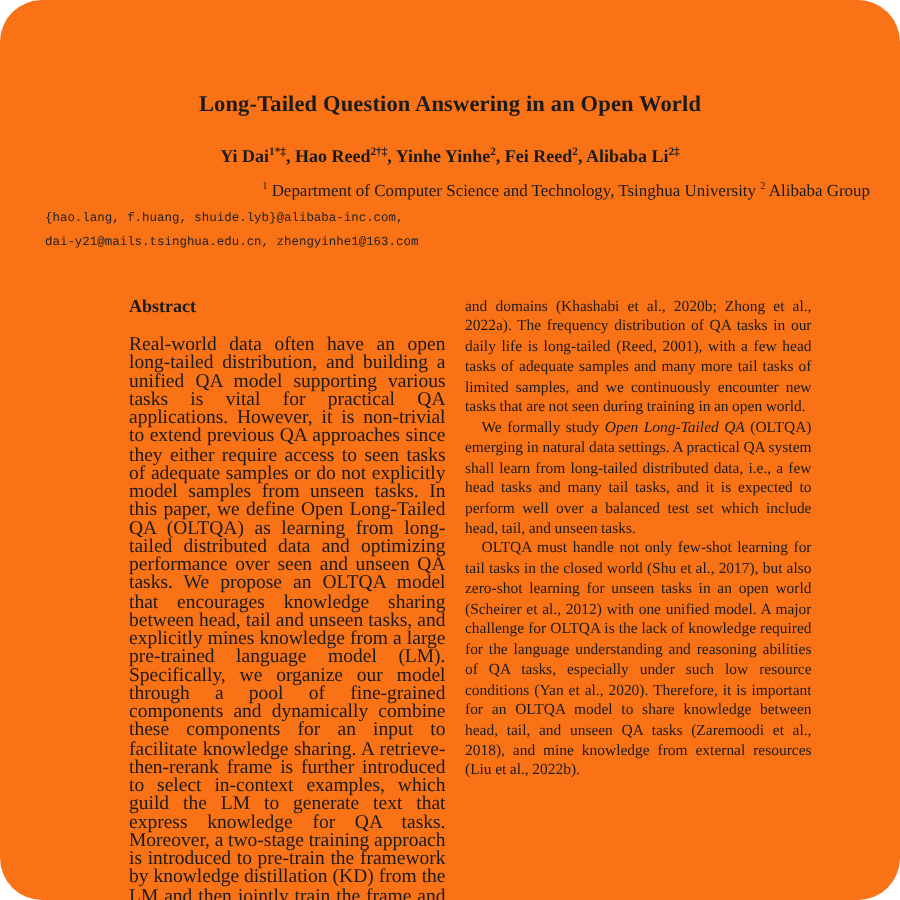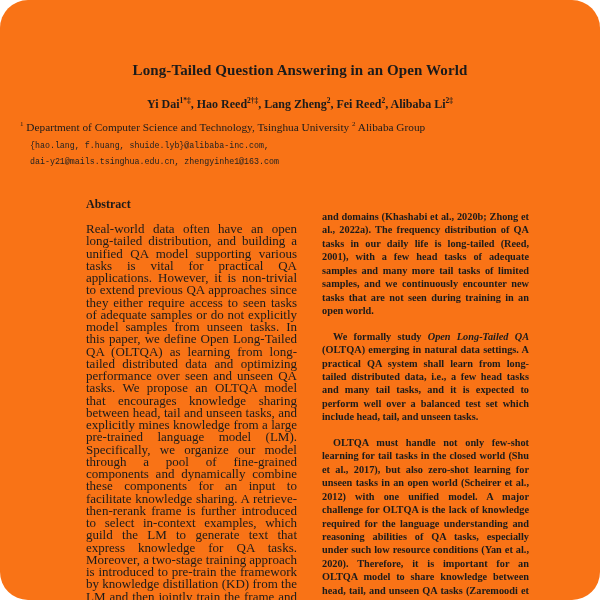--- a/index.html
+++ b/index.html
@@ -19,21 +19,21 @@
     letter-spacing:.1px;
   }
   .author-line{
     position:absolute;top:96px;left:30px;right:30px;
     text-align:center;
     font-size:12px;font-weight:bold;
   }
   .author-line sup{font-size:7.5px;font-weight:bold;}
   .affiliation-line{
     position:absolute;top:120px;left:20px;right:20px;
-    text-align:left;
+    text-align:right;
     font-size:11.3px;
   }
   .affiliation-line sup{font-size:7px;}
   .email-block{
     position:absolute;top:138px;left:30px;right:30px;
     font-family:"Liberation Mono","DejaVu Sans Mono",monospace;
     font-size:8.3px;line-height:15.5px;
     color:#222;
   }
   .abstract-col{
@@ -49,38 +49,37 @@
     font-size:13px;line-height:12.25px;
     text-align:justify;
     hyphens:auto;-webkit-hyphens:auto;
     word-spacing:-0.2px;
   }
   .right-col{
     position:absolute;left:310px;top:198px;width:231px;height:402px;
     overflow:hidden;
   }
   .right-col p{
-    margin:12px;
+    margin:0;
     font-size:10.3px;line-height:13.45px;
     text-align:justify;
     hyphens:auto;-webkit-hyphens:auto;
     word-spacing:-0.2px;
-    font-weight:bold;
   }
   .right-col p.indent{text-indent:11px;}
   .it{font-style:italic;}
 </style>
 </head>
 <body>
 
 <div class="page">
 
   <div class="title">Long-Tailed Question Answering in an Open World</div>
 
-  <div class="author-line"><span><span>Yi Dai</span><sup>1*‡</sup></span><span>,  </span><span><span>Hao Reed</span><sup>2†‡</sup></span><span>,  </span><span><span>Lang Zheng</span><sup>2</sup></span><span>,  </span><span><span>Fei Reed</span><sup>2</sup></span><span>,  </span><span><span>Alibaba Li</span><sup>2‡</sup></span></div>
+  <div class="author-line"><span><span>Yi Dai</span><sup>1*‡</sup></span><span>,  </span><span><span>Hao Reed</span><sup>2†‡</sup></span><span>,  </span><span><span>Yinhe Yinhe</span><sup>2</sup></span><span>,  </span><span><span>Fei Reed</span><sup>2</sup></span><span>,  </span><span><span>Alibaba Li</span><sup>2‡</sup></span></div>
 
   <div class="affiliation-line"><sup>1</sup><span> Department of Computer Science and Technology, Tsinghua University </span><sup>2</sup><span> Alibaba Group</span></div>
 
   <div class="email-block">
       <div>{hao.lang, f.huang, shuide.lyb}@alibaba-inc.com,</div>
       <div>dai-y21@mails.tsinghua.edu.cn, zhengyinhe1@163.com</div>
     </div>
 
   <div class="abstract-col">
     <div class="abstract-heading">Abstract</div>

